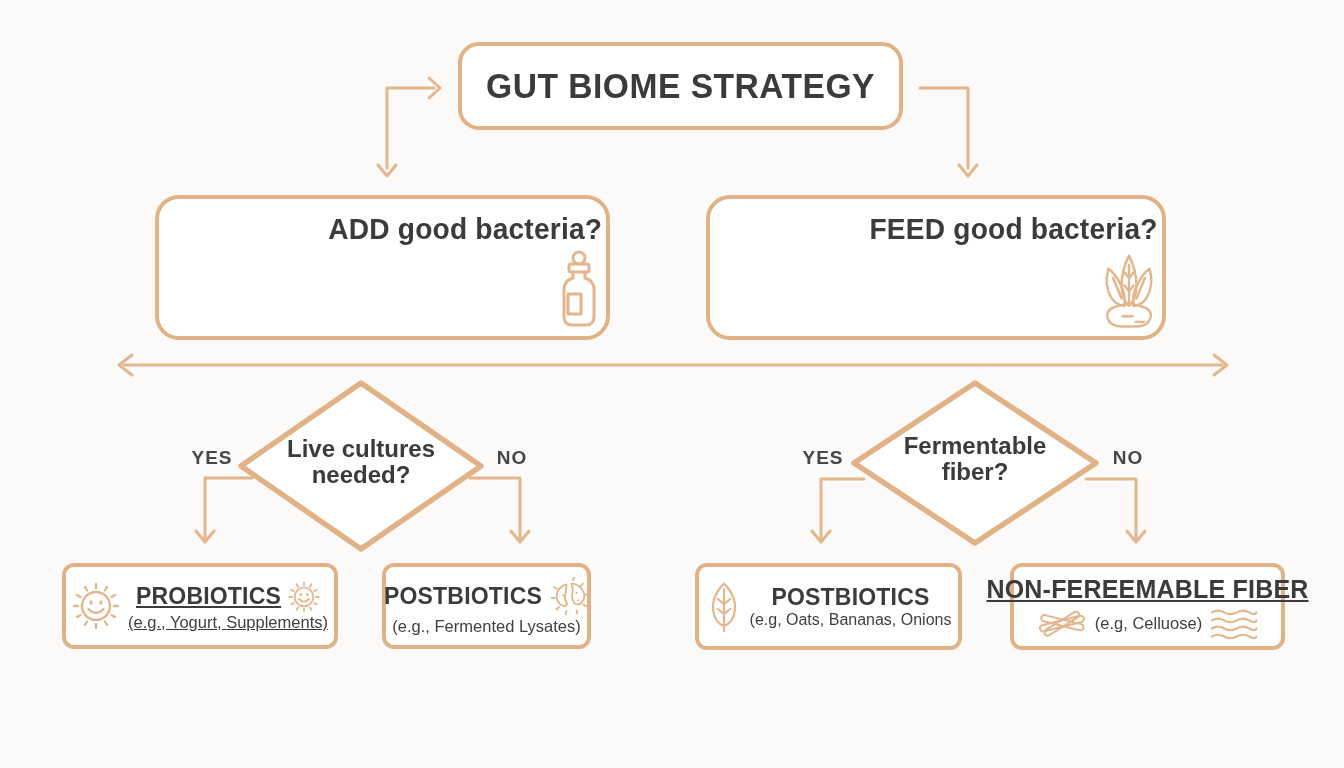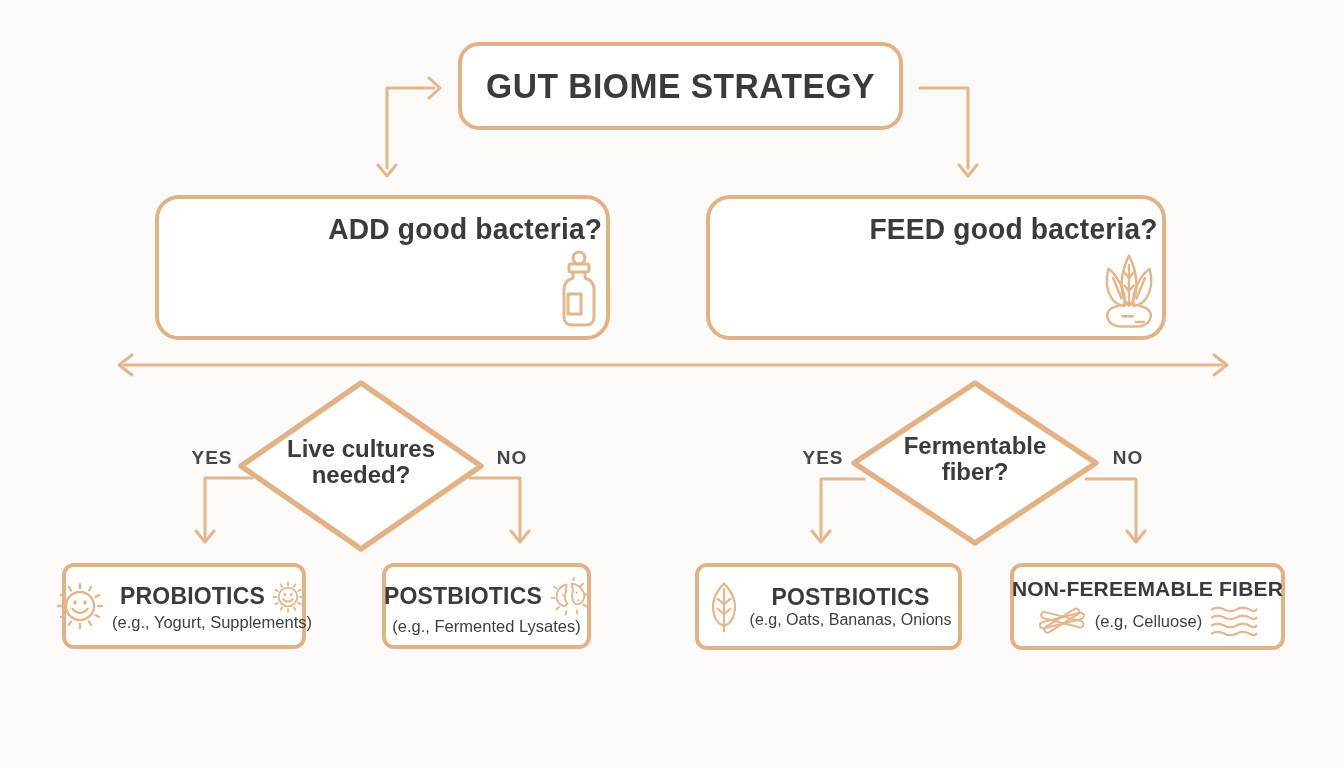--- a/index.html
+++ b/index.html
@@ -29,28 +29,28 @@
     font-size:24px;font-weight:bold;line-height:1.1;transform:translateX(-50%);}
   .dec-left{left:361px;top:436px;}
   .dec-right{left:975px;top:433px;}
 
   .yn{position:absolute;font-size:19px;font-weight:600;letter-spacing:1px;color:#474747;
     transform:translateX(-50%);white-space:nowrap;}
 
   .outcome-box{position:absolute;top:563px;background:#ffffff;border:4px solid #e2b287;
     border-radius:12px;box-sizing:border-box;display:flex;align-items:center;
     justify-content:center;gap:8px;padding:4px 8px;}
-  .o1{left:62px;width:244px;height:86px;}
+  .o1{left:62px;width:276px;height:86px;text-decoration:underline;}
   .o2{left:382px;width:209px;height:86px;}
   .o3{left:695px;width:267px;height:87px;}
   .o4{left:1010px;width:275px;height:87px;flex-direction:column;gap:1px;padding-top:8px;}
   .o-col{display:flex;flex-direction:column;align-items:center;line-height:1.15;}
   .o-row{display:flex;align-items:center;gap:7px;justify-content:center;}
   .outcome-title{font-size:23px;font-weight:bold;letter-spacing:.2px;white-space:nowrap;}
-  .o4 .outcome-title{font-size:21px;}
+  .o4 .outcome-title{font-size:25px;text-decoration:underline;}
   .outcome-sub{font-size:16.5px;color:#3f3f3f;white-space:nowrap;}
   .o3 .outcome-sub{font-size:16px;}
   .icon{line-height:0;flex:0 0 auto;}
 </style>
 </head>
 <body>
 
 <div class="canvas">
 
   <svg class="layer" viewBox="0 0 1344 768">

